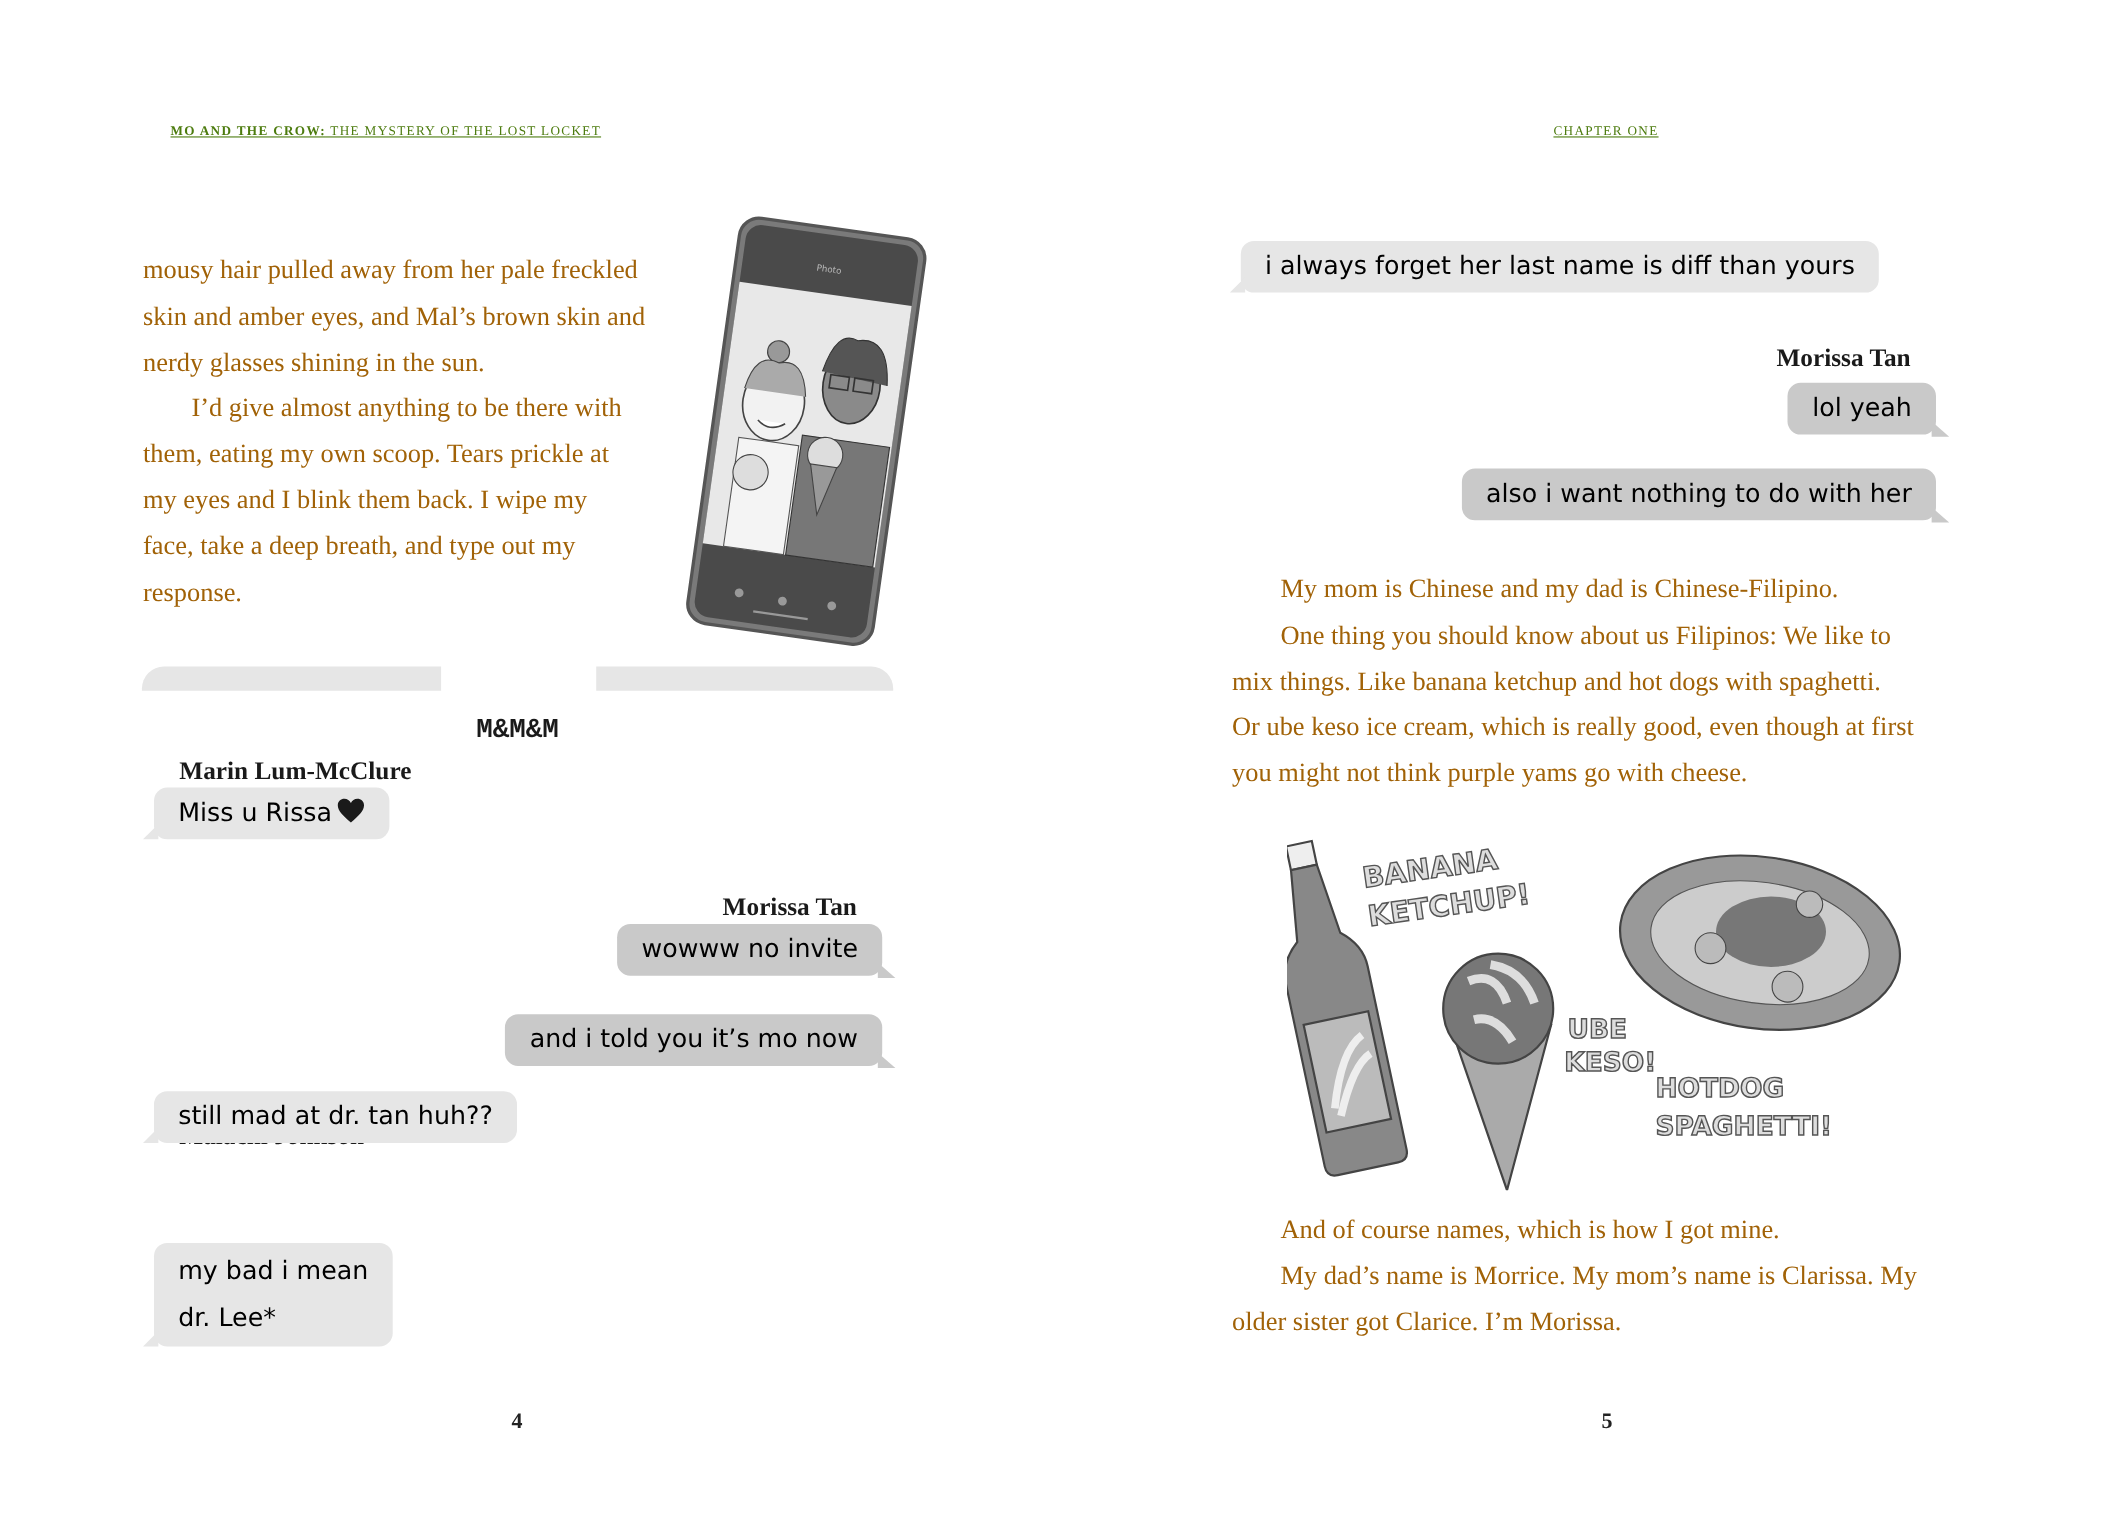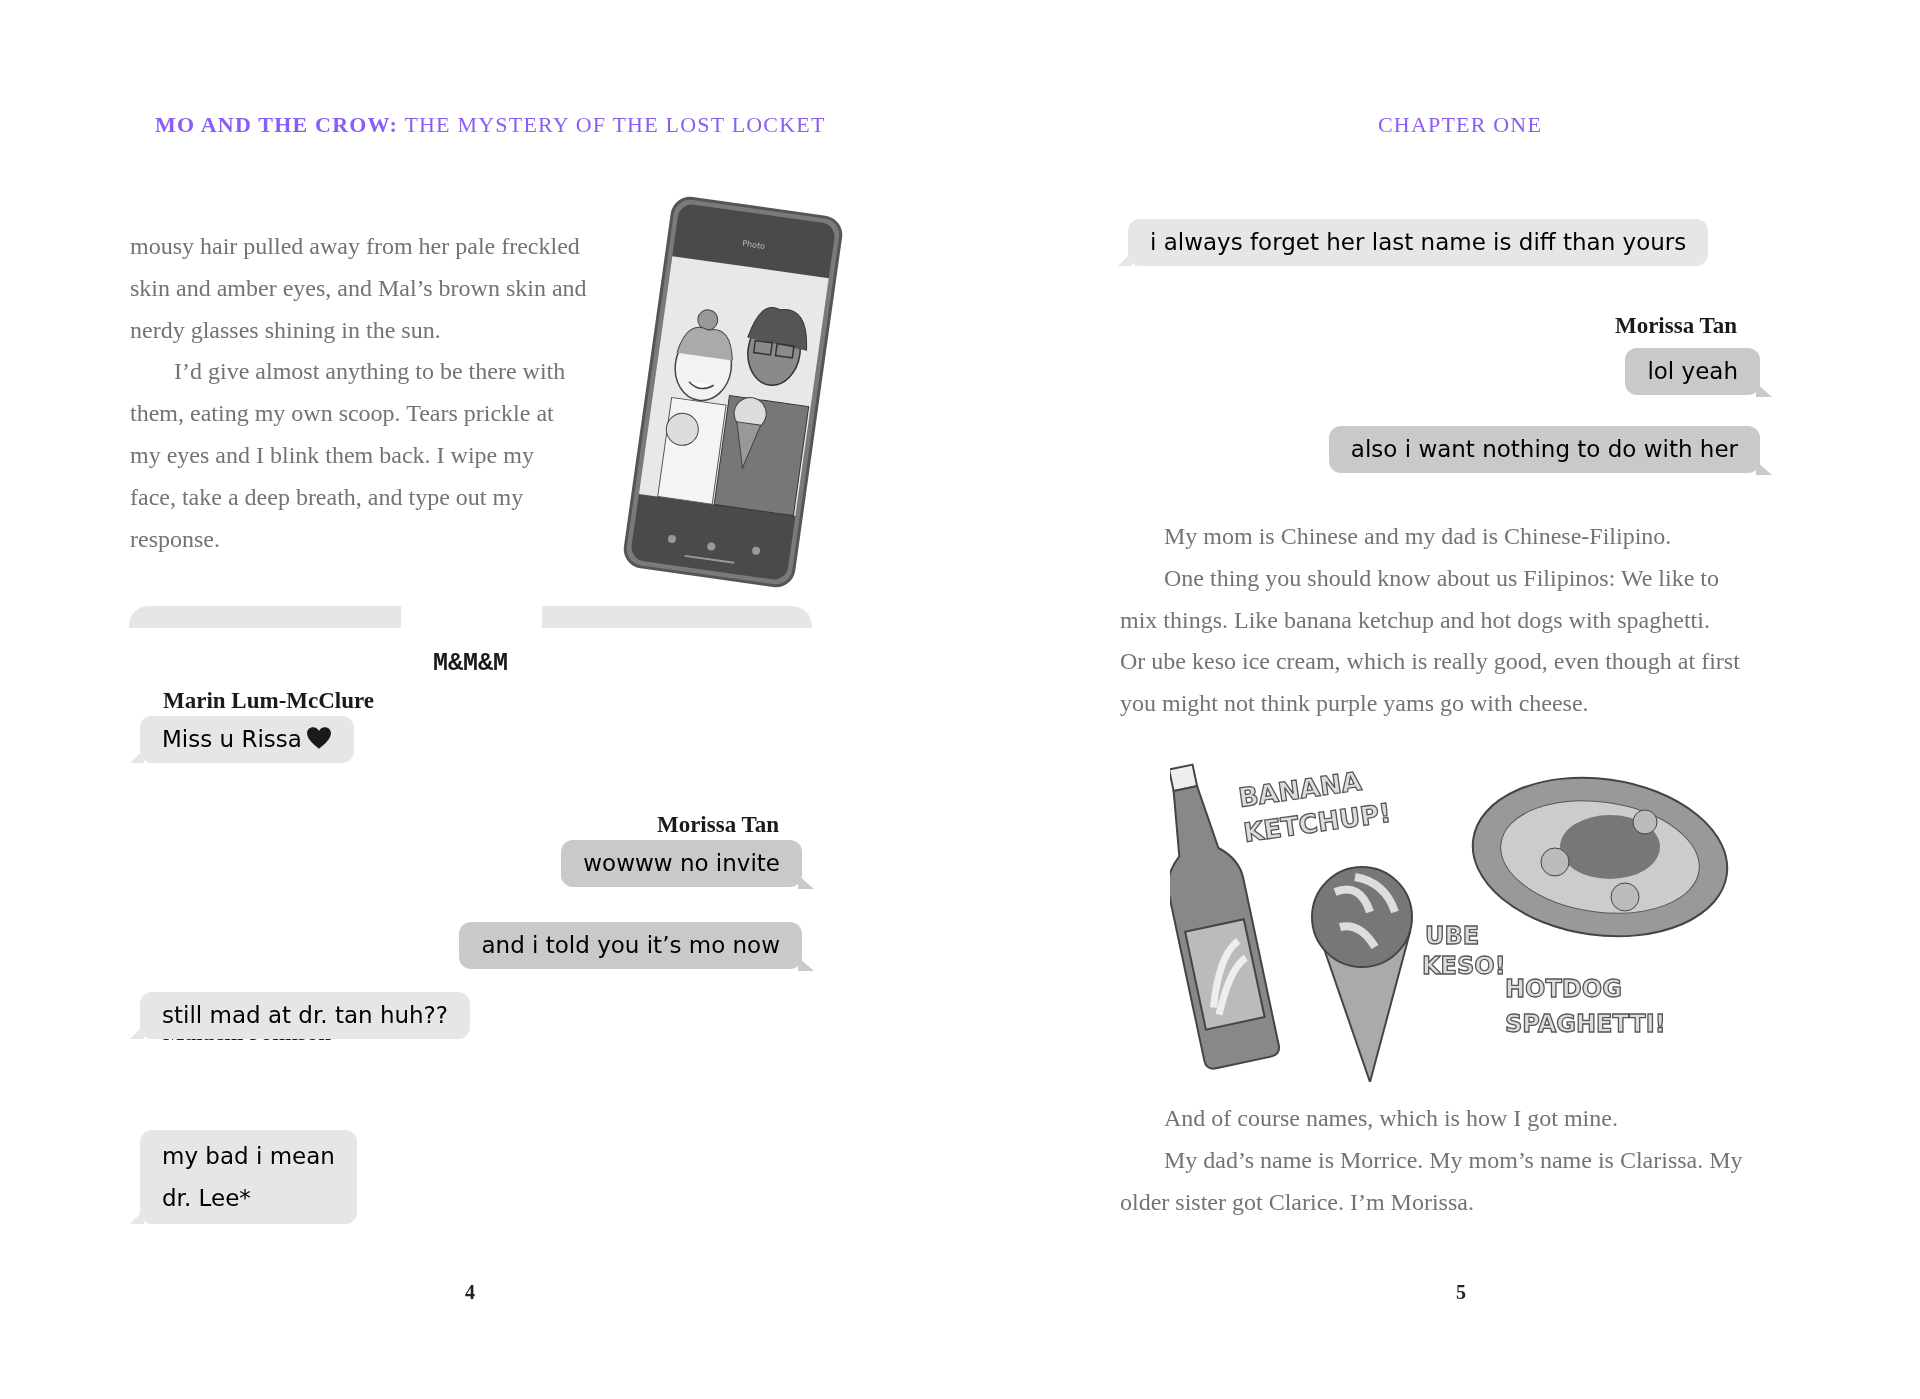--- a/index.html
+++ b/index.html
@@ -1,28 +1,28 @@
 <!DOCTYPE html>
 <html><head>
 <meta charset="utf-8">
 <style>
   html, body { margin:0; padding:0; }
   body { width:1920px; height:1399px; background:#ffffff; position:relative; overflow:hidden;
          font-family:"Liberation Serif", serif; color:#222; }
   .page { position:absolute; top:0; height:1399px; }
   .page.left { left:0; width:960px; }
   .page.right { left:960px; width:960px; }
-  .running-head { position:absolute; top:112px; font-size:22px; letter-spacing:1.2px; color:#8b5cf6; white-space:nowrap; }
+  .running-head { position:absolute; top:112px; font-size:12px; letter-spacing:1.2px; color:#4d7c0f; white-space:nowrap;text-decoration:underline; }
   .running-head b { font-weight:bold; }
   .page.left .running-head { left:155px; }
   .page.right .running-head { left:0; width:100%; text-align:center; padding-right:0; }
   .folio { position:absolute; top:1281px; font-size:20px; font-weight:bold; color:#222; }
   .page.left .folio { left:465px; }
   .page.right .folio { left:496px; }
-  .prose { position:absolute; font-size:24px; line-height:41.8px; color:#737373; }
+  .prose { position:absolute; font-size:24px; line-height:41.8px; color:#a16207; }
   .prose p { margin:0; }
   .prose p.indent { text-indent:44px; }
   .sans { font-family:Liberation Mono, monospace;margin-top:48px; }
   .group-bar { position:absolute; left:129px; top:606px; width:683px; height:22px; }
   .group-bar .bar { position:absolute; top:0; height:22px; background:#e6e6e6; }
   .group-bar .bar.l { left:0; width:272px; border-top-left-radius:20px; }
   .group-bar .bar.r { right:0; width:270px; border-top-right-radius:20px; }
   .group-bar .title { position:absolute; left:0; width:100%; top:-5px; text-align:center; font-size:25px; font-weight:bold; color:#1a1a1a; }
   .sender { position:absolute; font-family:Liberation Serif, serif; font-weight:bold; font-size:23px; color:#1a1a1a; white-space:nowrap; }
   .bubble { position:absolute; font-family:"DejaVu Sans", sans-serif; font-size:23px; color:#000000; border-radius:12px; padding:0 22px; line-height:47px; white-space:nowrap; }

